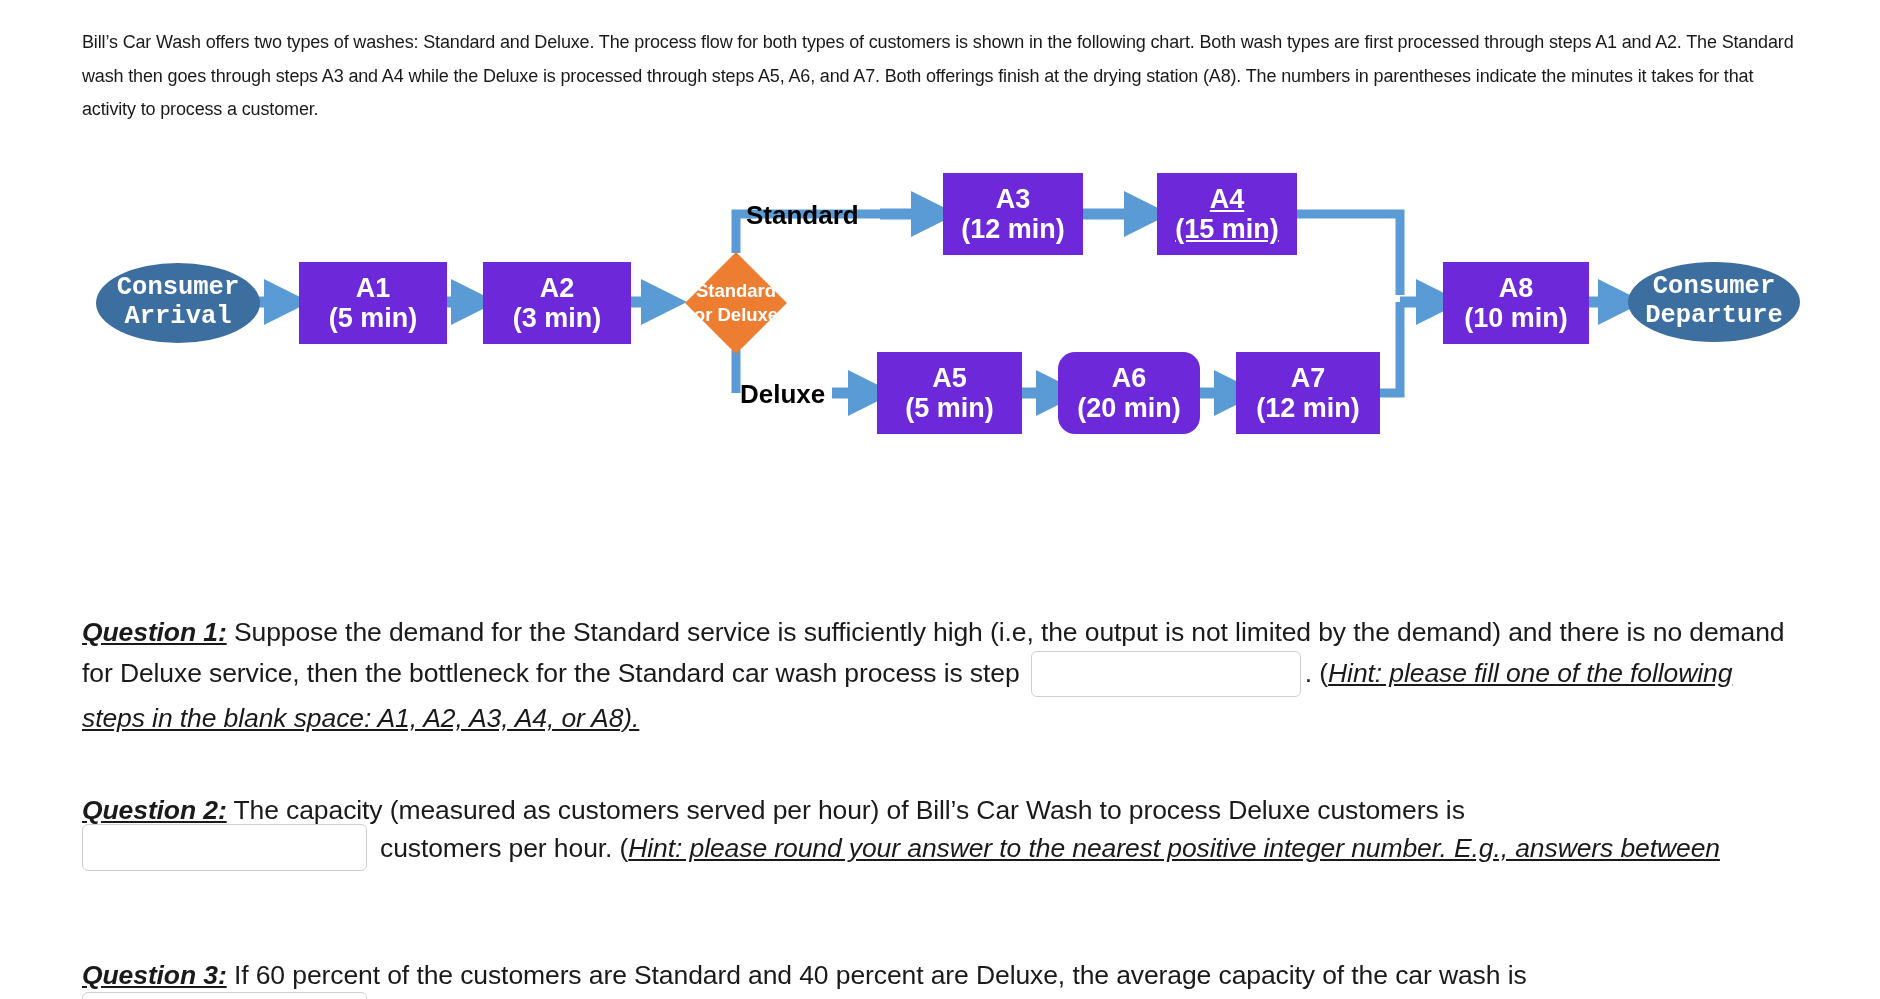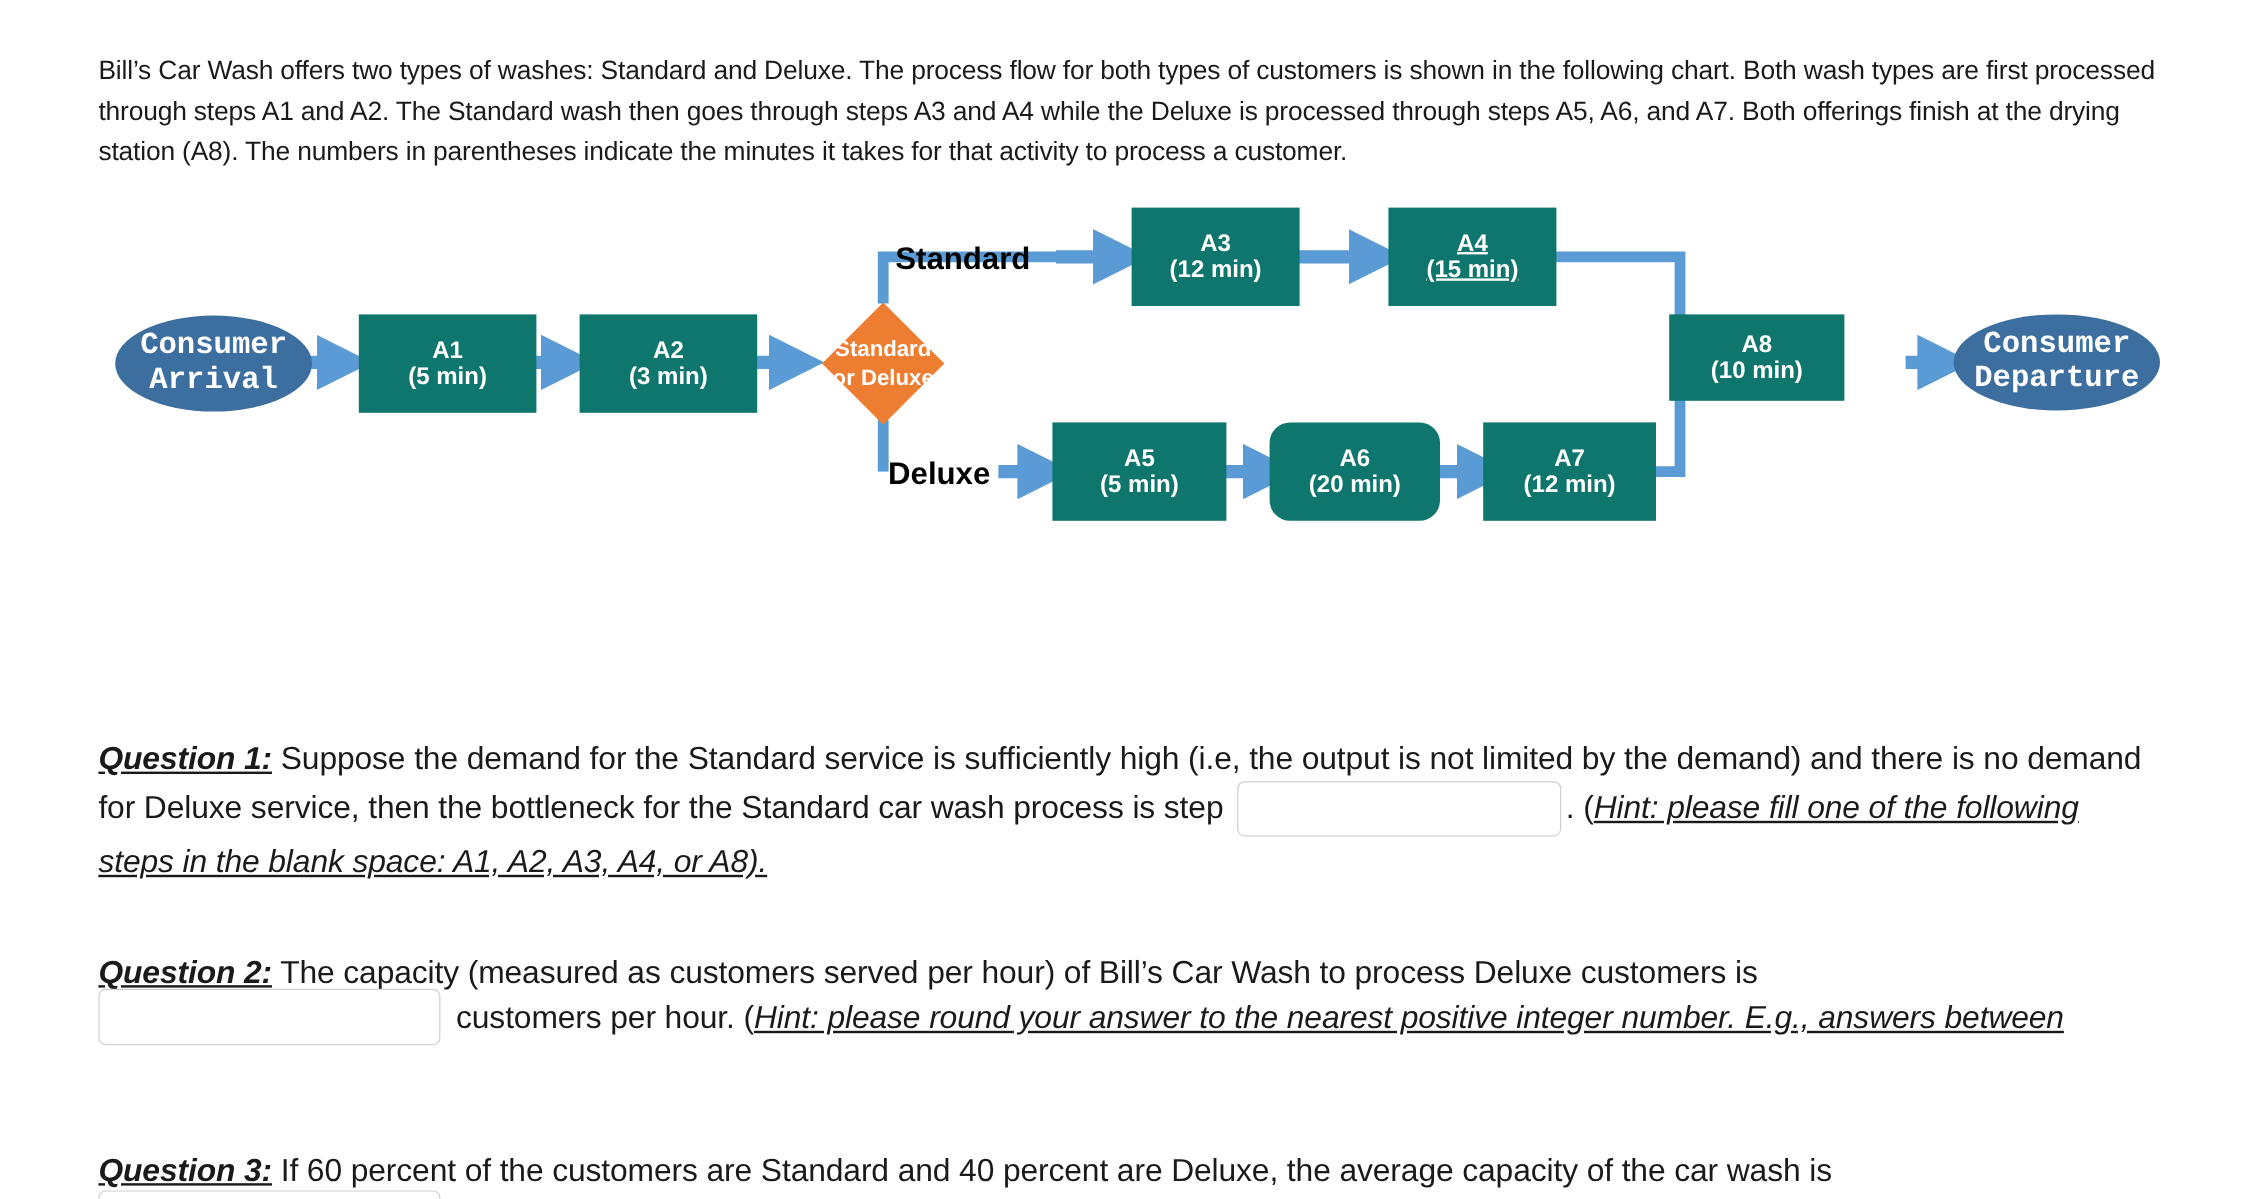--- a/index.html
+++ b/index.html
@@ -19,25 +19,24 @@
     width: 1880px;
     height: 999px;
   }
 
   
   .intro {
     position: absolute;
     left: 82px;
     top: 26px;
     width: 1715px;
-    font-size: 22px;
+    font-size: 18px;
     line-height: 33.5px;
     letter-spacing: -0.15px;
     color: #1a1a1a;
-    margin-top: 16px;
   }
 
   
   .diagram {
     position: absolute;
     left: 0;
     top: 150px;
     width: 1880px;
     height: 330px;
   }
@@ -55,22 +54,22 @@
     align-items: center;
     justify-content: center;
     color: #ffffff;
     font-weight: bold;
     text-align: center;
     line-height: 1.12;
   }
   .node .l1, .node .l2 { display: block; white-space: nowrap; }
 
   .proc {
-    background: #0f766e;
-    font-size: 20px;
+    background: #6d28d9;
+    font-size: 27px;
   }
   .ellipse {
     background: #3c6e9f;
     border-radius: 50%;
     font-size: 25.5px;
     font-family: Liberation Mono, monospace;
   }
   .decision-wrap {
     position: absolute;
   }
@@ -226,21 +225,21 @@
     <div class="node proc" style="left:1058px; top:202px; width:142px; height:82px;border-radius:17px;">
       <span class="l1">A6</span>
       <span class="l2">(20 min)</span>
     </div>
 
     <div class="node proc" style="left:1236px; top:202px; width:144px; height:82px;">
       <span class="l1">A7</span>
       <span class="l2">(12 min)</span>
     </div>
 
-    <div class="node proc" style="left:1391px; top:112px; width:146px; height:72px;">
+    <div class="node proc" style="left:1443px; top:112px; width:146px; height:82px;">
       <span class="l1">A8</span>
       <span class="l2">(10 min)</span>
     </div>
 
     <div class="node ellipse" style="left:1628px; top:112px; width:172px; height:80px;">
       <span class="l1">Consumer</span>
       <span class="l2">Departure</span>
     </div>
   </div>
 

